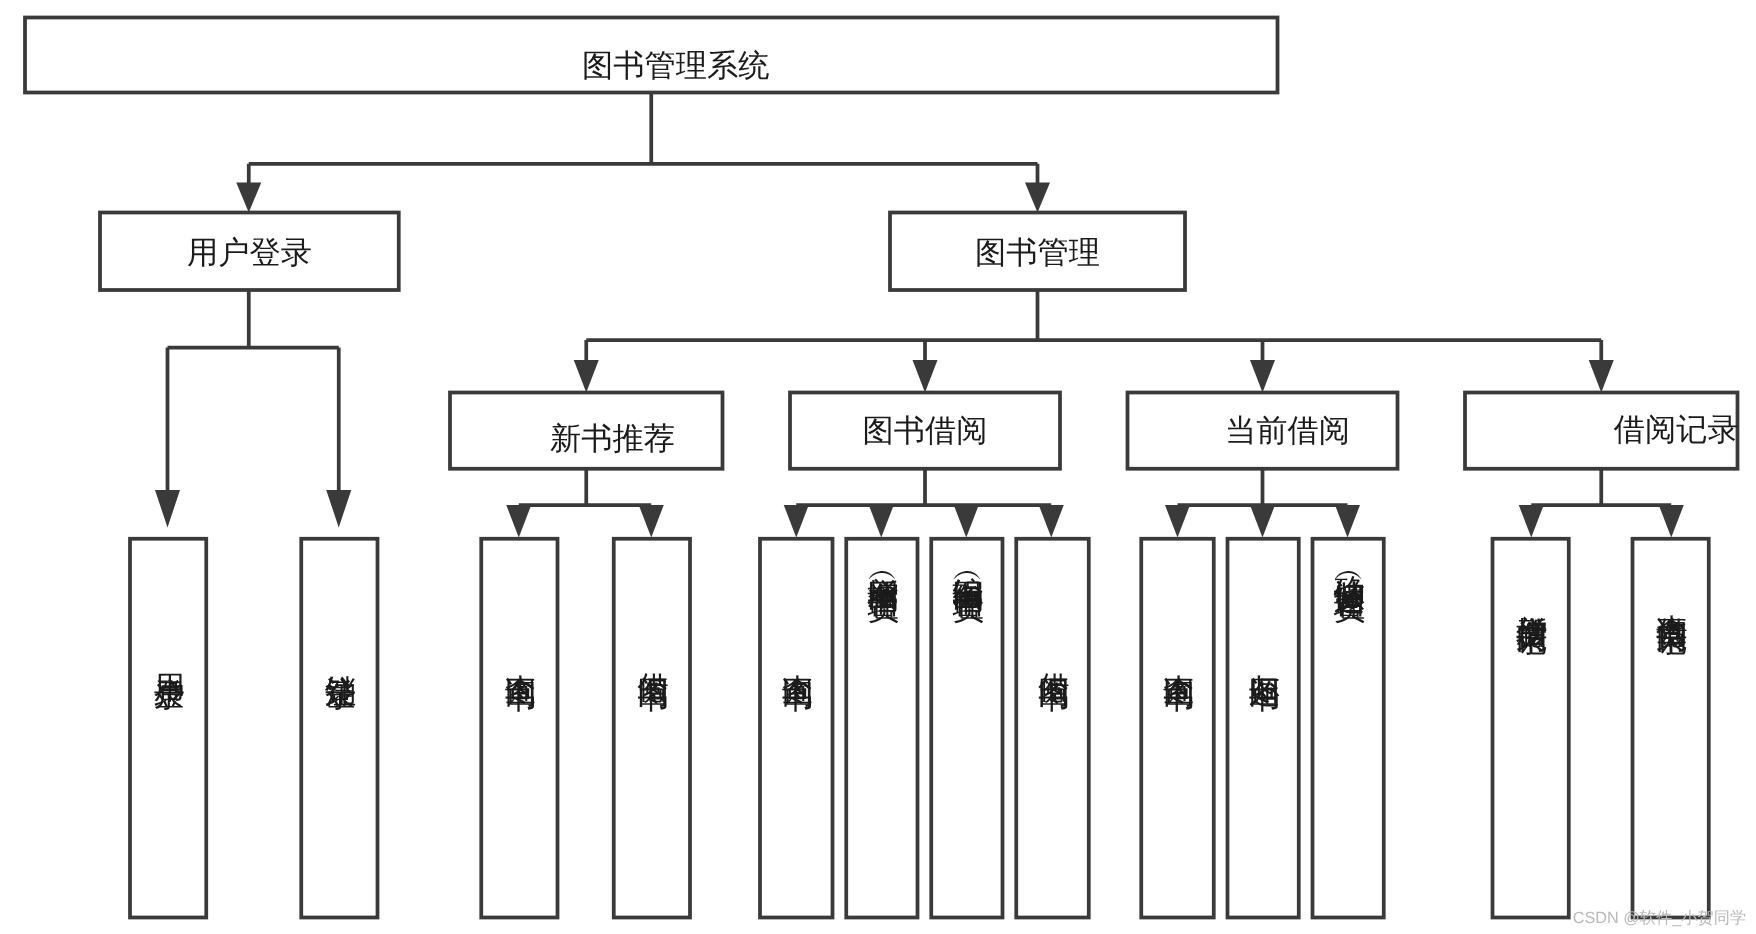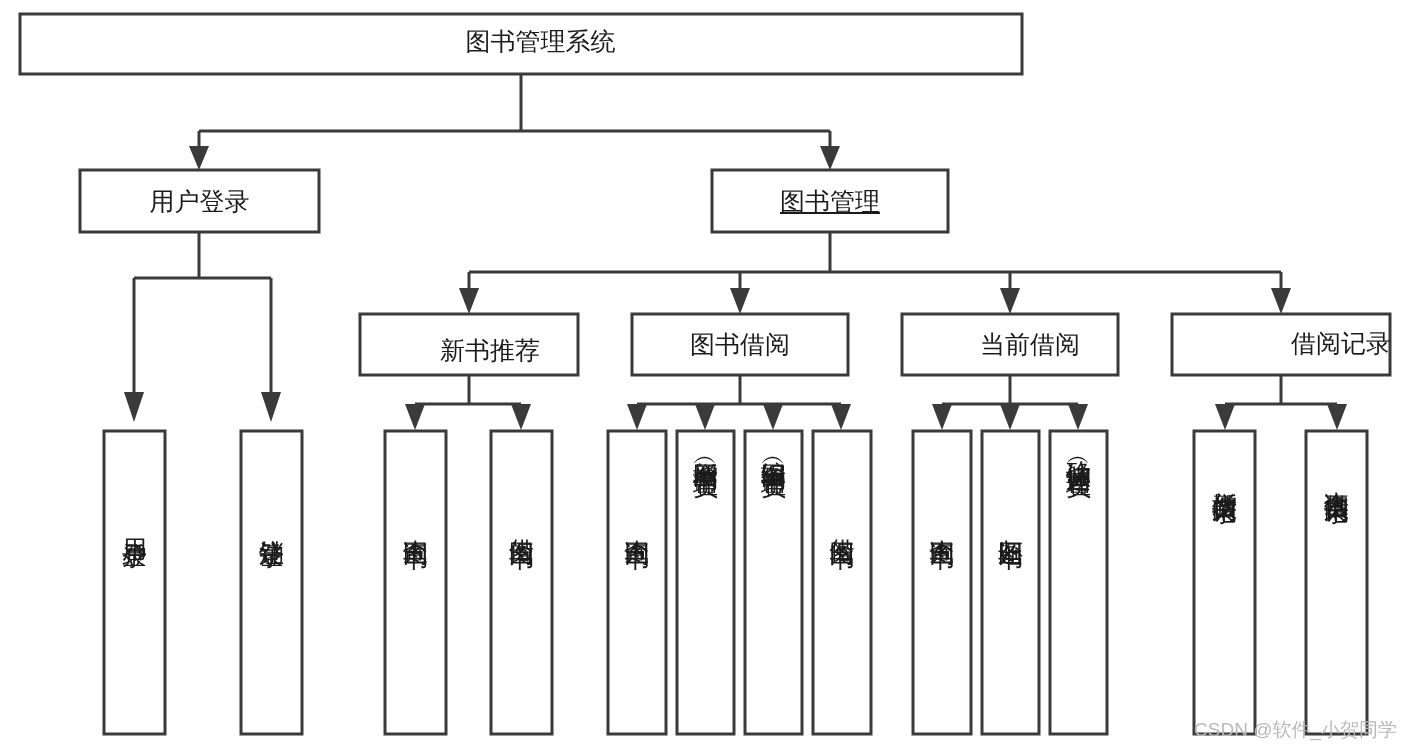--- a/index.html
+++ b/index.html
@@ -63,21 +63,21 @@
     justify-content: center;
     font-size: 25px;
     color: #1b1b1b;
     pointer-events: none;
     white-space: nowrap;
   }
   #watermark {
     position: absolute;
     right: 8px;
     bottom: 4px;
-    font-size: 19px;
+    font-size: 13px;
     color: #b9b9b9;
     font-family: "Liberation Sans", "DejaVu Sans", sans-serif;
     white-space: nowrap;
   }
 </style>
 </head>
 <body>
 
 <div id="diagram-root">
 
@@ -179,24 +179,24 @@
 
     <rect class="node-box" x="913" y="431" width="58" height="303"></rect>
     <rect class="node-box" x="982" y="431" width="57" height="303"></rect>
     <rect class="node-box" x="1050" y="431" width="57" height="303"></rect>
 
     <rect class="node-box" x="1194" y="431" width="61" height="303"></rect>
     <rect class="node-box" x="1306" y="431" width="61" height="303"></rect>
 
   </svg>
 
-  <div class="h-label" style="left:20px; top:11px; width:1041px; height:60px;text-align:right;">图书管理系统</div>
+  <div class="h-label" style="left:20px; top:22px; width:1041px; height:60px;text-align:right;">图书管理系统</div>
 
   <div class="h-label" style="left:80px; top:170px; width:239px; height:62px;">用户登录</div>
-  <div class="h-label" style="left:712px; top:170px; width:236px; height:62px;text-decoration:underline;">图书管理</div>
+  <div class="h-label" style="left:712px; top:170px; width:236px; height:62px;">图书管理</div>
 
   <div class="h-label" style="left:381px; top:314px; width:218px; height:73px;">新书推荐</div>
   <div class="h-label" style="left:632px; top:314px; width:216px; height:61px;border-radius:20px;">图书借阅</div>
   <div class="h-label" style="left:902px; top:314px; width:256px; height:61px;">当前借阅</div>
   <div class="h-label" style="left:1232px; top:314px; width:218px; height:59px;">借阅记录</div>
 
   <div class="vert-wrap" style="left:104px; top:431px; width:61px; height:303px;">
     <span class="vert-text" style="margin-top:88px;">用户登录</span>
   </div>
   <div class="vert-wrap" style="left:241px; top:431px; width:61px; height:303px;">

